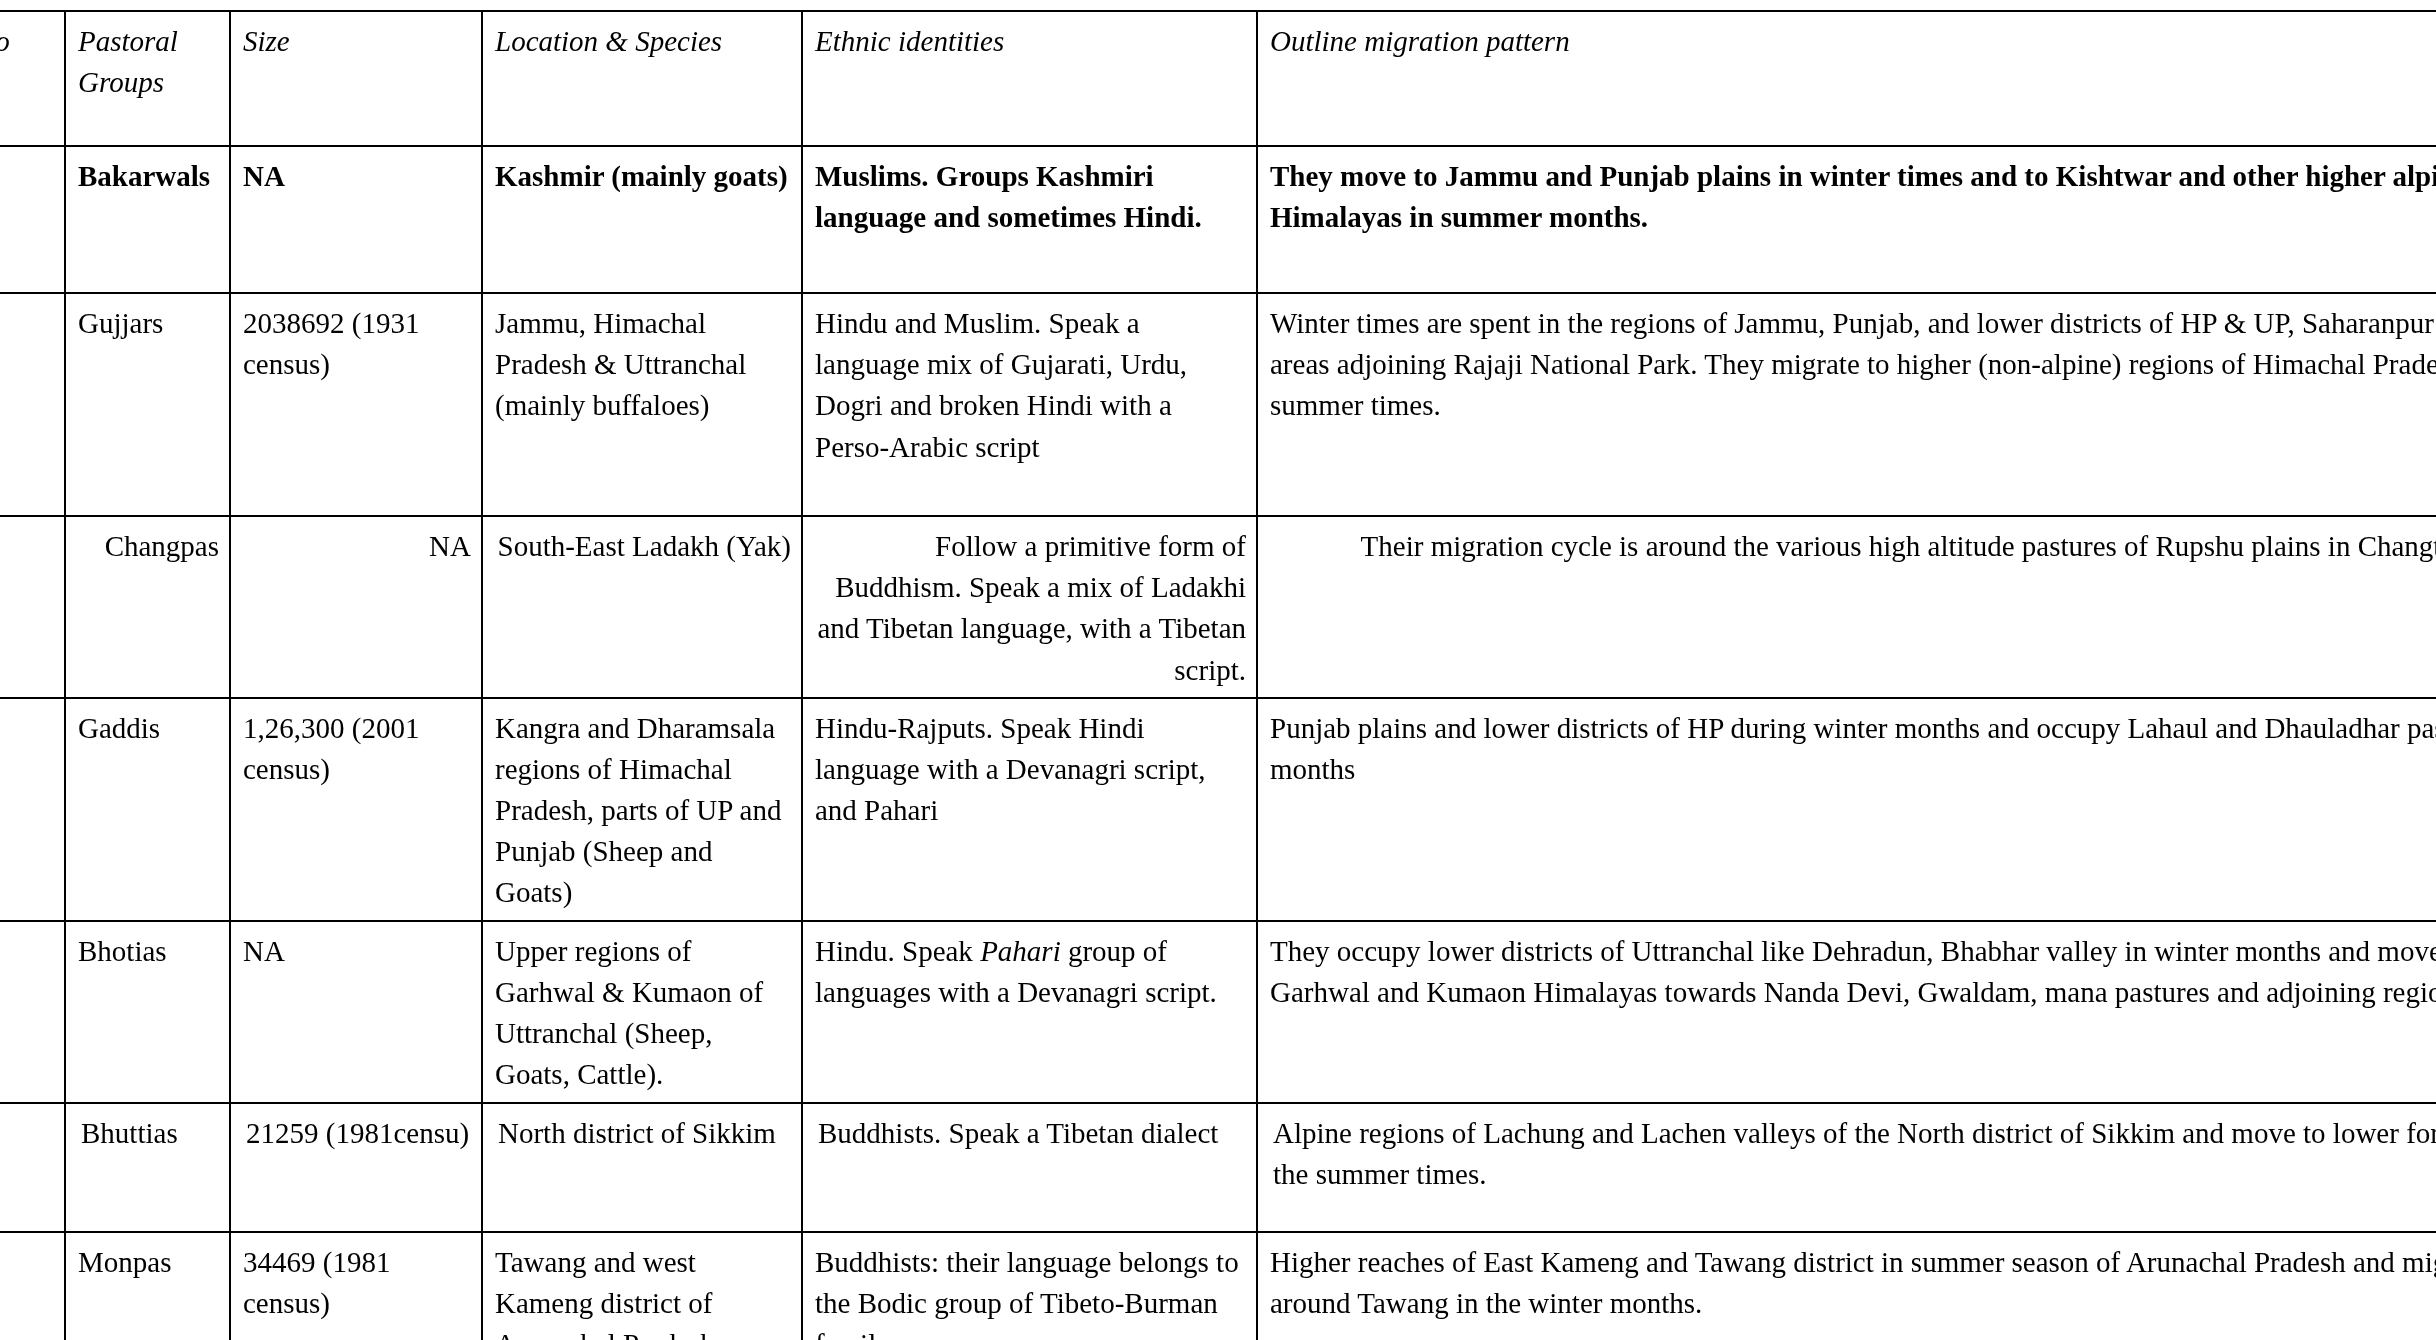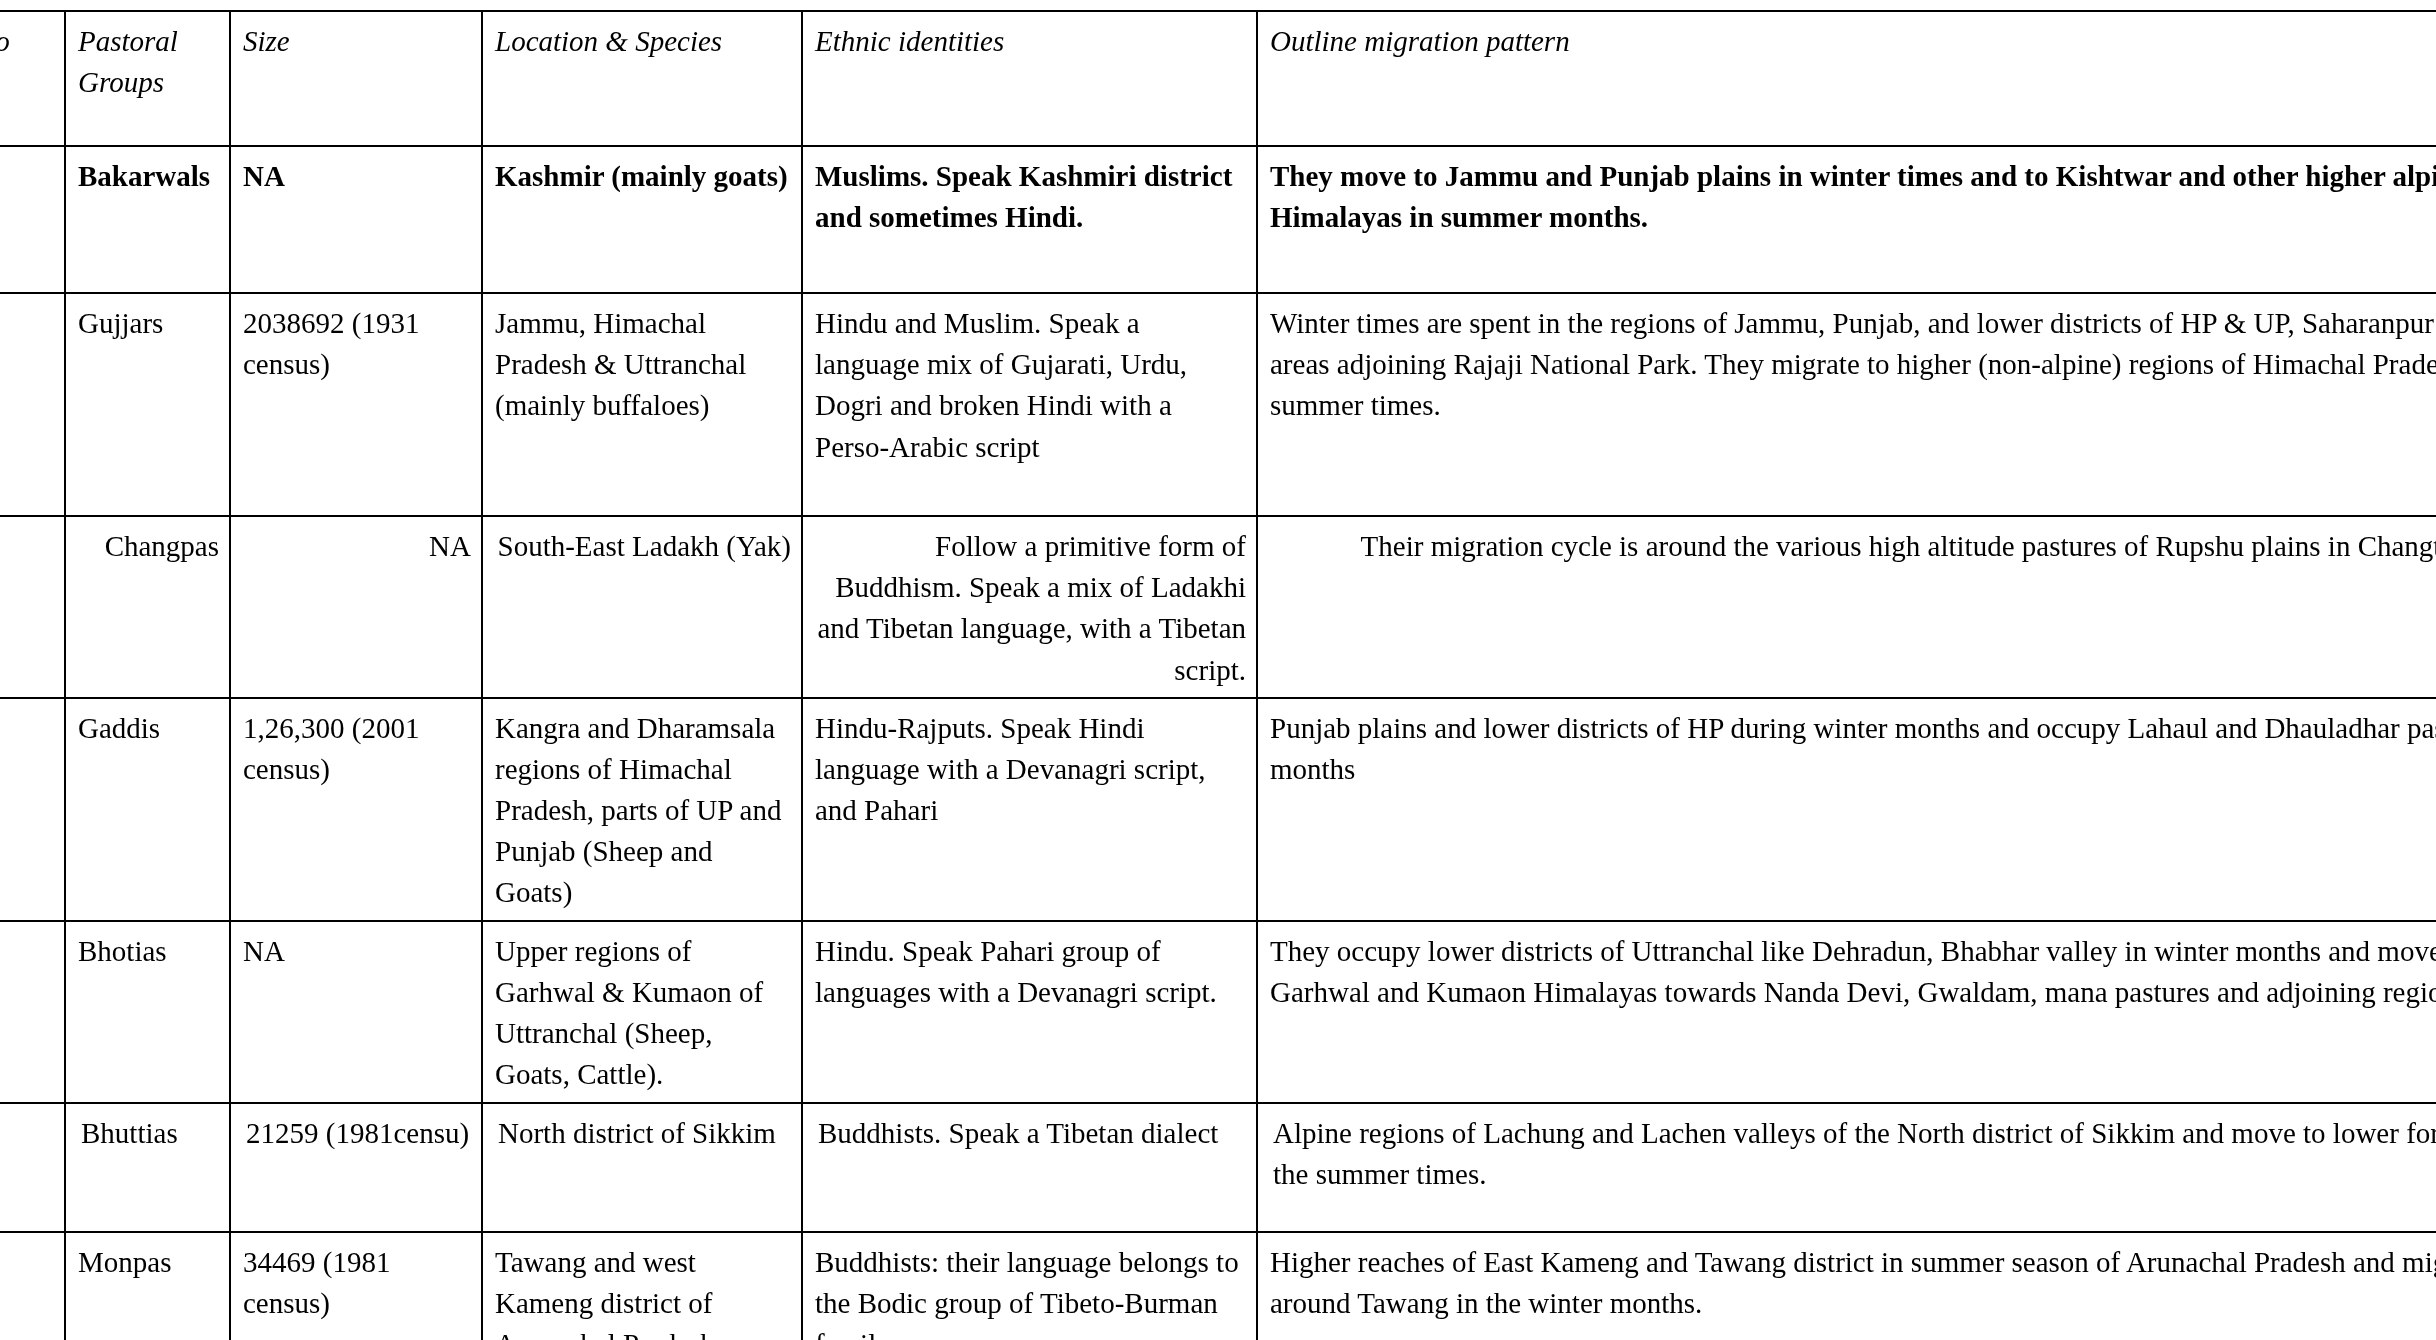--- a/index.html
+++ b/index.html
@@ -69,21 +69,21 @@
     vertical-align: top;
   }
 
   
   td.justify {
     text-align: justify;
     text-justify: inter-word;
     hyphens: manual;
   }
 
-  .ital { }
+  .ital { font-style: italic; }
 
   
   tr.r-bakarwals  td { height: 130px; font-weight: bold; }
   tr.r-gujjars    td { height: 206px; }
   tr.r-changpas   td { height: 140px; text-align: right; }
   tr.r-gaddis     td { height: 150px; }
   tr.r-bhotias    td { height: 165px; margin-top: 28px; }
   tr.r-bhuttias   td { height: 112px; padding-left: 15px; }
   tr.r-monpas     td { height: 115px; }
 </style>
@@ -113,21 +113,21 @@
         </tr>
       </thead>
 
       <tbody>
 
         <tr class="r-bakarwals">
           <td></td>
           <td>Bakarwals</td>
           <td>NA</td>
           <td>Kashmir (mainly goats)</td>
-          <td class="justify">Muslims. Speak Kashmiri district and sometimes Hindi.</td>
+          <td class="justify">Muslims. Groups Kashmiri language and sometimes Hindi.</td>
           <td class="justify">They move to Jammu and Punjab plains in winter times and to Kishtwar and other higher alpine valleys of Kashmir Himalayas in summer months.</td>
         </tr>
 
         <tr class="r-gujjars">
           <td></td>
           <td>Gujjars</td>
           <td class="justify">2038692 (1931 census)</td>
           <td>Jammu, Himachal Pradesh &amp; Uttranchal (mainly buffaloes)</td>
           <td class="justify">Hindu and Muslim. Speak a language mix of Gujarati, Urdu, Dogri and broken Hindi with a Perso-Arabic script</td>
           <td class="justify">Winter times are spent in the regions of Jammu, Punjab, and lower districts of HP &amp; UP, Saharanpur regions and to the areas adjoining Rajaji National Park. They migrate to higher (non-alpine) regions of Himachal Pradesh and Uttranchal in summer times.</td>

